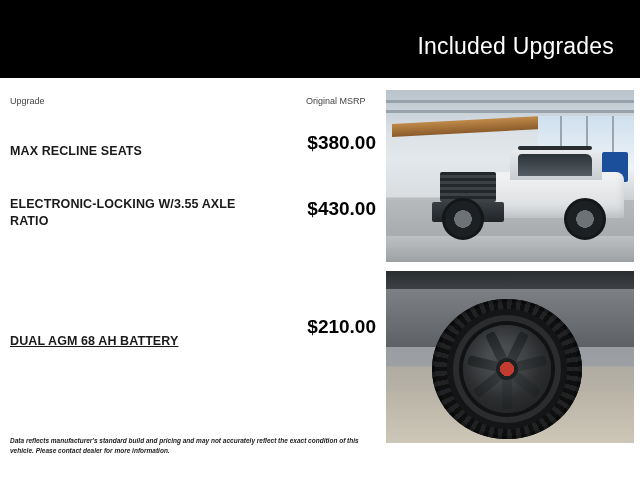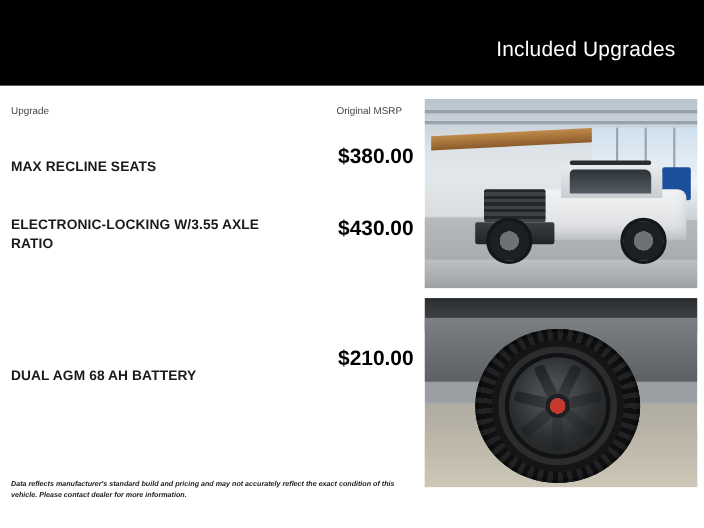--- a/index.html
+++ b/index.html
@@ -19,21 +19,21 @@
     position: absolute;
     left: 0; top: 0;
     width: 640px; height: 78px;
     background: #000000;
     display: flex;
     align-items: center;
     justify-content: flex-end;
   }
   .header-title {
     color: #ffffff;
-    font-size: 19px;
+    font-size: 23px;
     font-weight: 400;
     letter-spacing: 0.2px;
     padding-right: 26px;
     padding-top: 14px;
   }
   
   .body {
     position: absolute;
     left: 0; top: 78px;
     width: 640px; height: 402px;
@@ -92,21 +92,21 @@
     color: #000000;
     text-align: right;
     white-space: nowrap;
   }
   
   .row.r0 .price { top: 12px; }
   .row.r1 .price { top: 16px; }
   .row.r2 .name  { position: relative; top: 6px; }
   .row.r2 .price { top: 8px; }
   .row.r3 .price { top: 14px; }
-  .row.r4 .name  { position: relative; top: 4px; }
+  .row.r4 .name  { position: relative; top: 4px; text-decoration: underline; }
   .row.r4 .price { top: 10px; }
 
   .disclaimer {
     position: absolute;
     left: 10px;
     top: 358px;
     width: 360px;
     font-size: 6.5px;
     line-height: 1.55;
     color: #222222;

